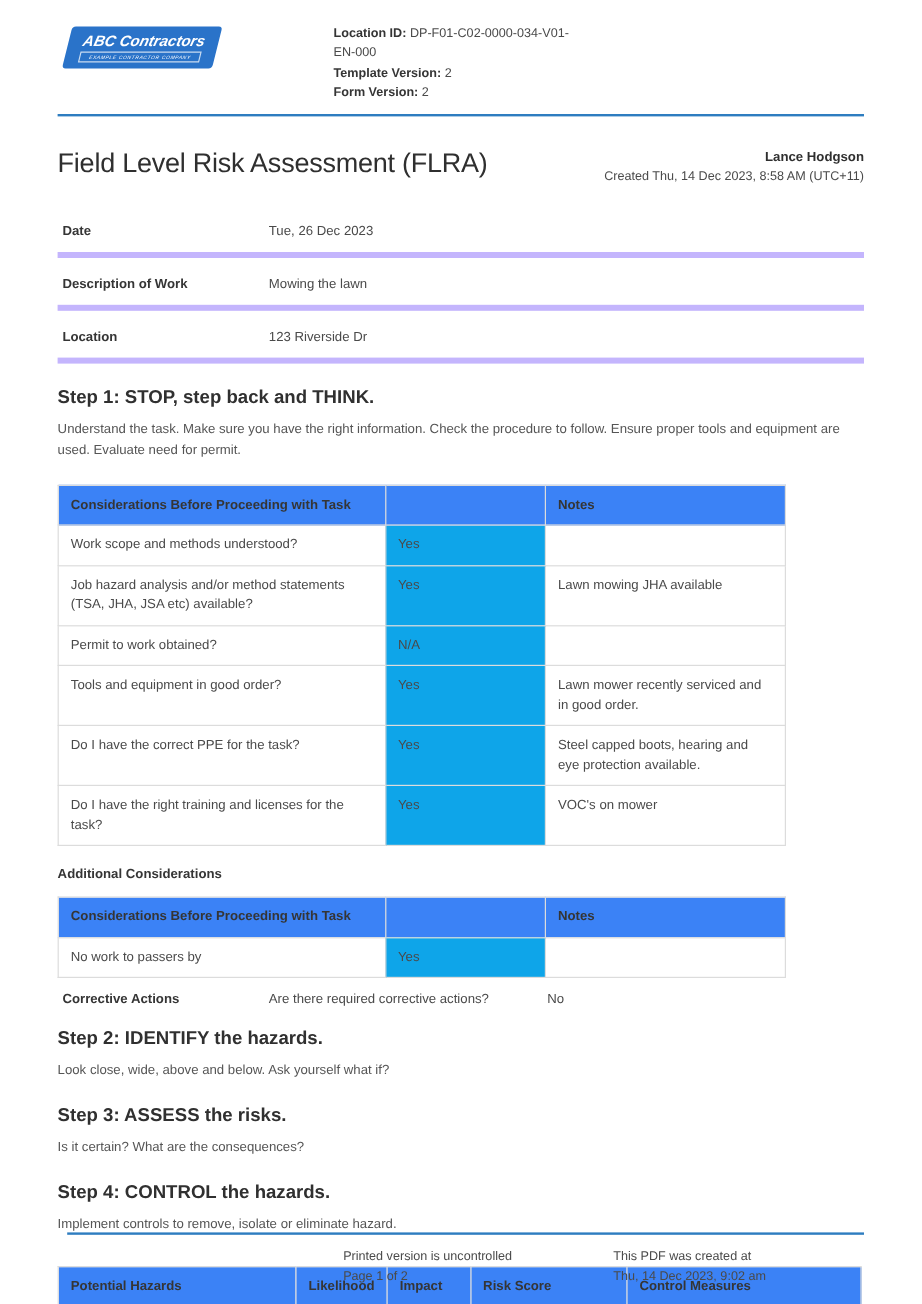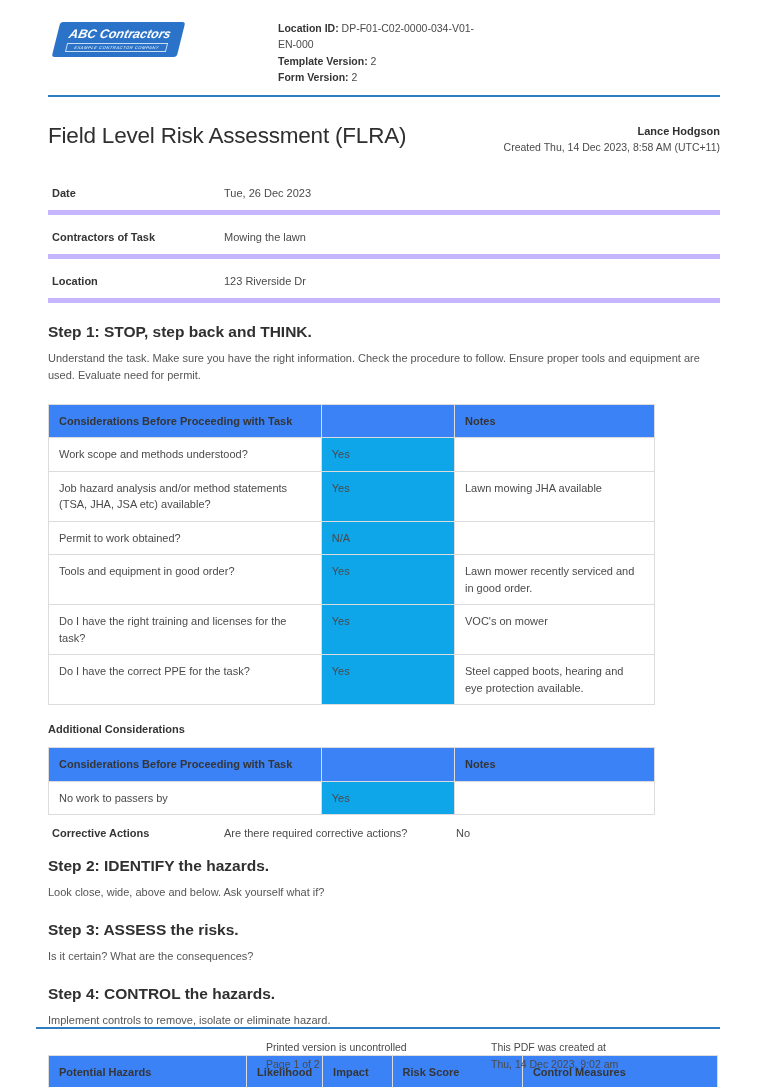--- a/index.html
+++ b/index.html
@@ -64,21 +64,21 @@
   td.answer { background: #0ea5e9; }
 
   .additional-label { font-weight: bold; font-size: 11px; color: #353535; margin-top: 18px; }
   table.considerations.additional { margin-top: 12px; }
 
   .corrective { display: flex; padding: 12px 4px 10px 4px; font-size: 11px; }
   .corrective .lbl { width: 172px; font-weight: bold; color: #353535; flex-shrink: 0; }
   .corrective .q { width: 232px; flex-shrink: 0; }
 
   
-  .doc-footer { position: absolute; left: 36px; right: 48px; bottom: 14px; }
+  .doc-footer { position: absolute; left: 56px; right: 48px; bottom: 14px; }
   .footer-grid { display: grid; grid-template-columns: 230px 225px 1fr; margin-top: 10px; }
   .footer-col { font-size: 10.5px; line-height: 1.6; color: #4a4a4a; }
 </style>
 </head>
 <body>
 
 <div class="page">
 
   <div class="doc-header">
     <div>
@@ -111,21 +111,21 @@
       <span>Created Thu, 14 Dec 2023, 8:58 AM (UTC+11)</span>
     </div>
   </div>
 
   <div class="fields">
     <div class="field-row">
       <div class="field-label">Date</div>
       <div class="field-value">Tue, 26 Dec 2023</div>
     </div>
     <div class="field-row">
-      <div class="field-label">Contractors of Task</div>
+      <div class="field-label">Description of Work</div>
       <div class="field-value">Mowing the lawn</div>
     </div>
     <div class="field-row">
       <div class="field-label">Location</div>
       <div class="field-value">123 Riverside Dr</div>
     </div>
   </div>
 
   <div class="step-heading">Step 1: STOP, step back and THINK.</div>
   <p class="step-desc">Understand the task. Make sure you have the right information. Check the procedure to follow. Ensure proper tools and equipment are used. Evaluate need for permit.</p>
@@ -158,28 +158,28 @@
         <td>Permit to work obtained?</td>
         <td class="answer">N/A</td>
         <td></td>
       </tr>
       <tr>
         <td>Tools and equipment in good order?</td>
         <td class="answer">Yes</td>
         <td>Lawn mower recently serviced and in good order.</td>
       </tr>
       <tr>
+        <td>Do I have the correct PPE for the task?</td>
+        <td class="answer">Yes</td>
+        <td>Steel capped boots, hearing and eye protection available.</td>
+      </tr>
+      <tr>
         <td>Do I have the right training and licenses for the task?</td>
         <td class="answer">Yes</td>
         <td>VOC's on mower</td>
-      </tr>
-      <tr>
-        <td>Do I have the correct PPE for the task?</td>
-        <td class="answer">Yes</td>
-        <td>Steel capped boots, hearing and eye protection available.</td>
       </tr>
     </tbody>
   </table>
 
   <div class="additional-label">Additional Considerations</div>
 
   <table class="considerations additional">
     <colgroup>
         <col style="width:45%">
         <col style="width:22%">

